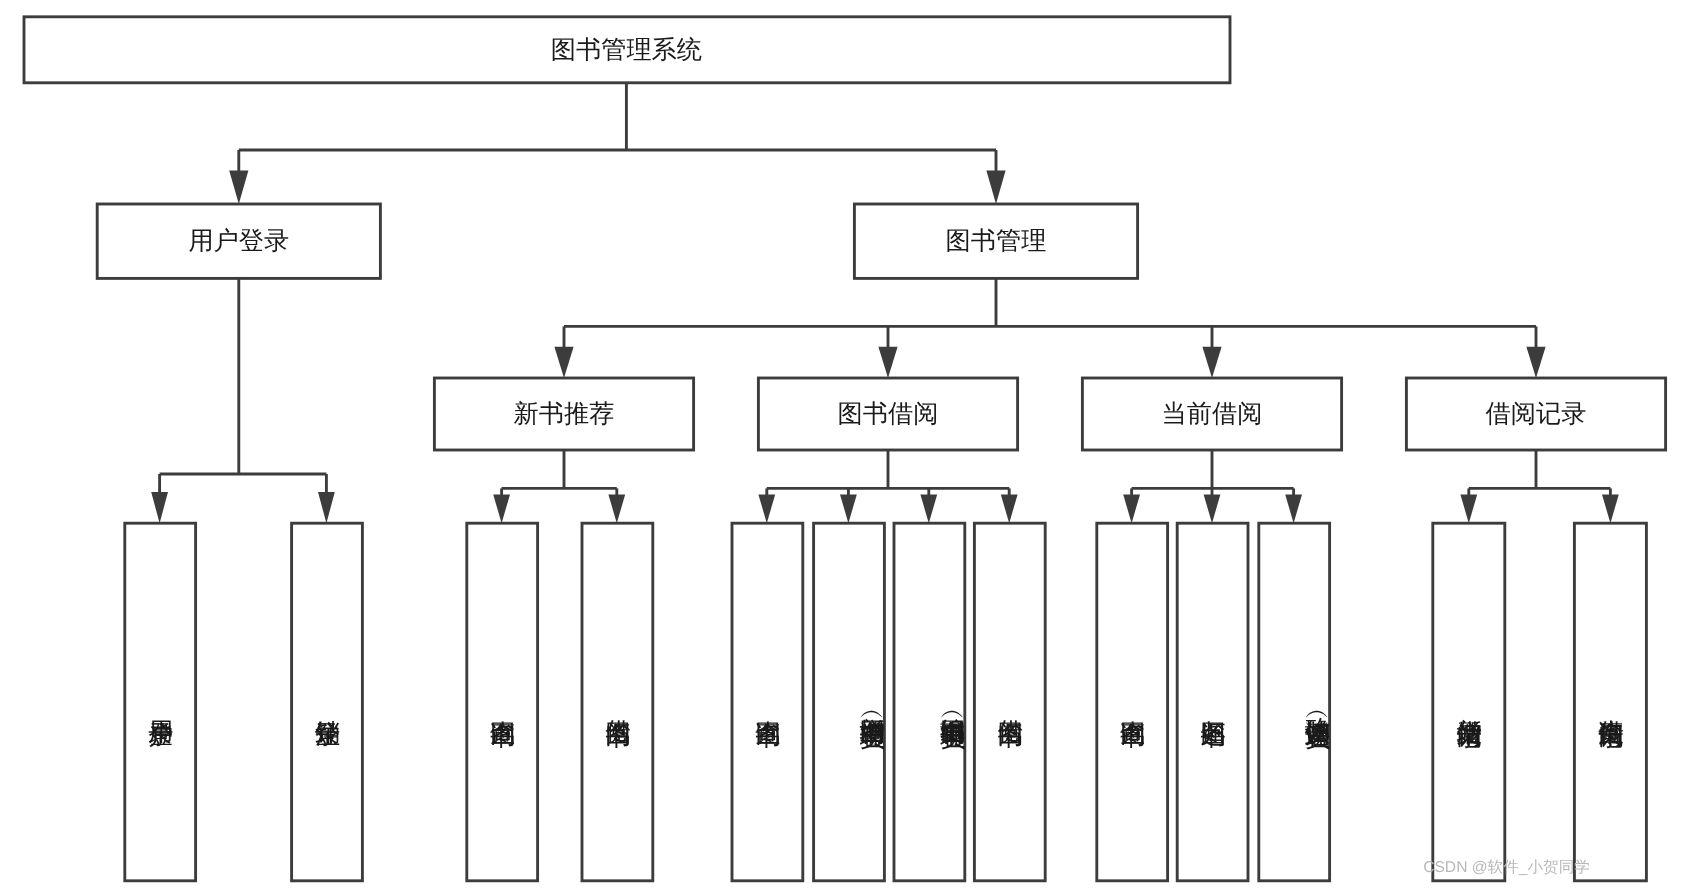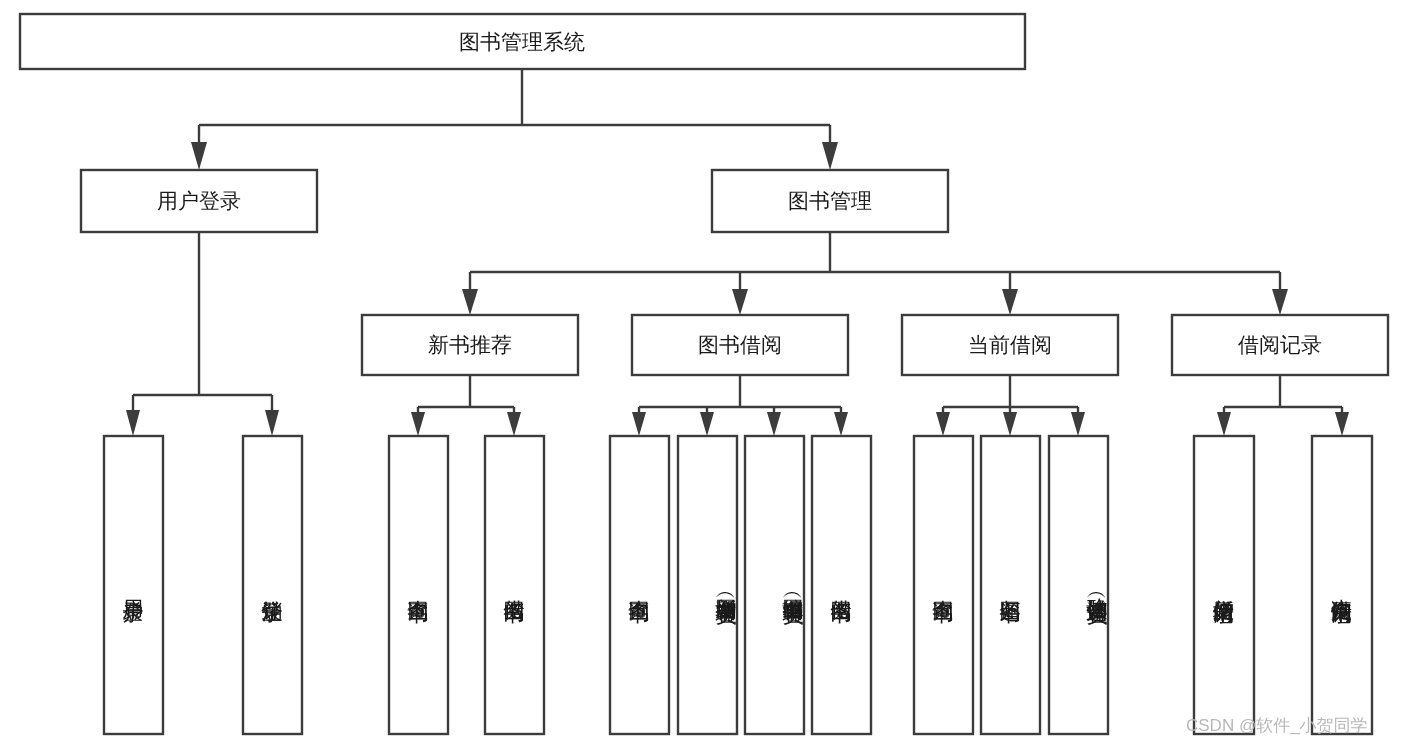--- a/index.html
+++ b/index.html
@@ -60,21 +60,21 @@
     line-height: 1;
     display: flex;
     align-items: center;
     justify-content: center;
     text-align: center;
     pointer-events: none;
   }
   .watermark {
     position: absolute;
     font-family: "Liberation Sans", "DejaVu Sans", sans-serif;
-    font-size: 17px;
+    font-size: 13px;
     color: #b8b8b8;
     white-space: nowrap;
     left: 1186px;
     top: 714px;
   }
 </style>
 </head>
 <body>
 
 <div id="diagram-root">

